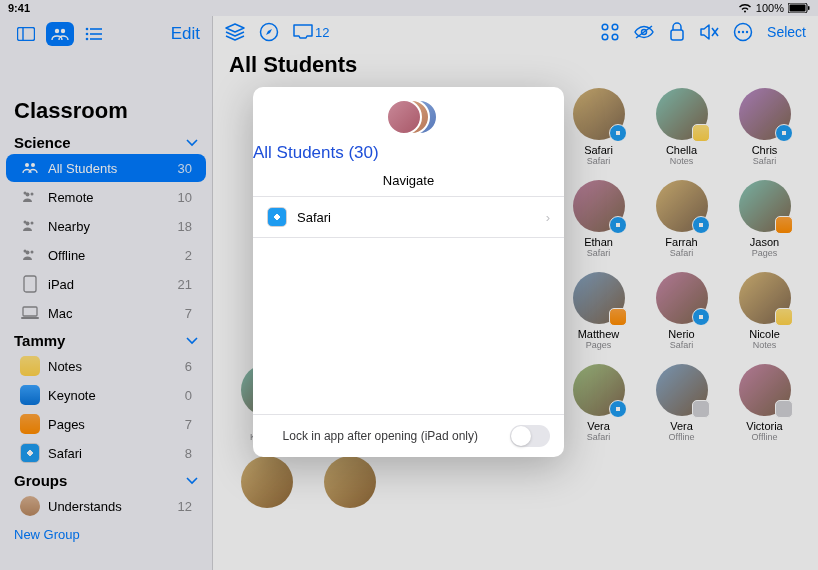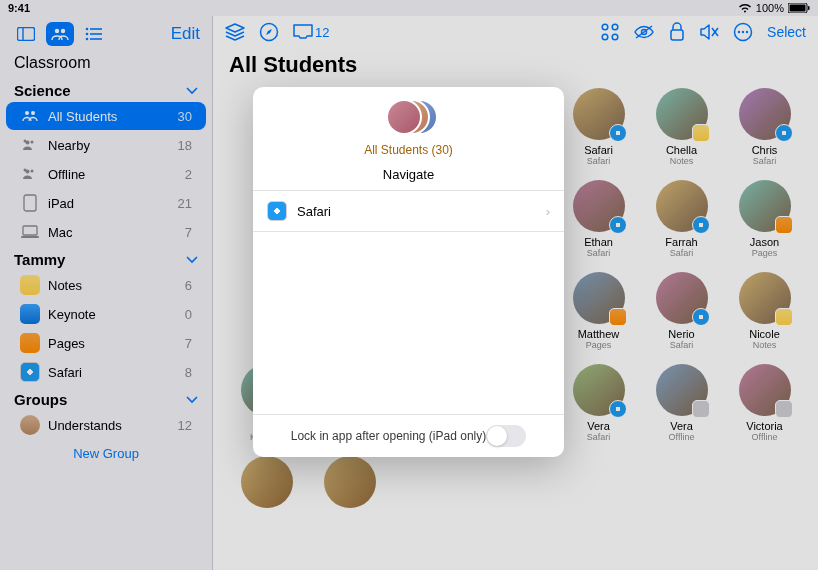--- a/index.html
+++ b/index.html
@@ -12,36 +12,36 @@
     
     .container { display: flex; width: 100%; height: 100%; padding-top: 16px; }
     
     
     .sidebar { width: 213px; background: #f2f2f7; border-right: 1px solid #d0d0d4; display: flex; flex-direction: column; overflow: hidden; }
     .sidebar-toolbar { display: flex; align-items: center; justify-content: space-between; padding: 6px 12px; }
     .sidebar-toolbar-left { display: flex; gap: 6px; align-items: center; }
     .tb-btn { width: 28px; height: 24px; display: flex; align-items: center; justify-content: center; border-radius: 6px; color: #007aff; }
     .tb-btn.active { background: #007aff; color: #fff; }
     .edit-btn { color: #007aff; font-size: 17px; }
-    .app-title { font-size: 16px; font-weight: 400; padding: 2px 14px 6px; }
+    .app-title { font-size: 22px; font-weight: 700; padding: 2px 14px 6px; margin-top: 44px; }
     .section-header { display: flex; align-items: center; justify-content: space-between; padding: 4px 14px 2px; cursor: pointer; }
     .section-header-text { font-size: 15px; font-weight: 600; }
     .section-chevron { color: #007aff; }
     .sidebar-item { display: flex; align-items: center; padding: 4px 14px; gap: 8px; font-size: 13px; border-radius: 8px; margin: 1px 6px; }
     .sidebar-item.selected { background: #007aff; color: #fff; }
     .sidebar-item .count { margin-left: auto; font-size: 13px; color: #8a8a8e; }
     .sidebar-item.selected .count { color: rgba(255,255,255,0.85); text-align: right; }
     .item-icon { width: 20px; height: 20px; display: flex; align-items: center; justify-content: center; flex-shrink: 0; }
     .app-icon { width: 20px; height: 20px; border-radius: 5px; display: flex; align-items: center; justify-content: center; font-size: 10px; color: #fff; }
     .notes-ic { background: linear-gradient(#ffe07a, #ffd24a); }
     .keynote-ic { background: linear-gradient(#3aa3ff, #0a74da); }
     .pages-ic { background: linear-gradient(#ffa33a, #ff8c00); }
     .safari-ic { background: radial-gradient(circle, #fff 20%, #1e9bf0 22%, #1e9bf0 100%); border: 1px solid #d0d0d4; }
     .group-ic { width: 20px; height: 20px; border-radius: 50%; background: linear-gradient(#d8b090, #b88860); }
-    .new-group { text-align: center; color: #007aff; font-size: 13px; padding: 6px 14px; }
+    .new-group { text-align: left; color: #007aff; font-size: 13px; padding: 6px 14px; }
     
     
     .main { flex: 1; background: #fff; position: relative; overflow: hidden; }
     .main-toolbar { display: flex; align-items: center; padding: 6px 12px; gap: 14px; color: #007aff; }
     .main-toolbar .spacer { flex: 1; }
     .inbox-group { display: flex; align-items: center; gap: 2px; font-size: 13px; }
     .select-btn { font-size: 14px; }
     .main-title { font-size: 22px; font-weight: 700; padding: 4px 16px 10px; }
     
     
@@ -57,26 +57,26 @@
     .student-name { font-size: 11px; margin-top: 4px; color: #000; }
     .student-app { font-size: 9px; color: #8a8a8e; }
     
     
     .dim { position: absolute; inset: 0; background: rgba(0,0,0,0.12); z-index: 10; }
     
     
     .popover { position: absolute; left: 253px; top: 87px; width: 311px; height: 370px; background: #fff; border-radius: 10px; box-shadow: 0 10px 40px rgba(0,0,0,0.25); z-index: 20; display: flex; flex-direction: column; }
     .pop-stack { height: 44px; margin: 8px auto 4px; display: flex; align-items: center; justify-content: center; position: relative; width: 70px; }
     .pop-stack .a { position: absolute; width: 36px; height: 36px; border-radius: 50%; border: 2px solid #fff; }
-    .pop-title { text-align: center; font-size: 12px; color: #a16207; }
+    .pop-title { font-size: 17px; color: #1d4ed8; }
     .pop-nav { text-align: center; font-size: 13px; padding: 10px 0 8px; }
     .pop-divider { height: 1px; background: #e2e2e6; }
     .pop-row { display: flex; align-items: center; padding: 10px 14px; gap: 10px; font-size: 13px; border-bottom: 1px solid #e2e2e6; }
     .pop-chevron { margin-left: auto; color: #c0c0c4; }
-    .pop-footer { margin-top: auto; display: flex; align-items: center; justify-content: center; padding: 10px 14px; font-size: 12px; color: #3a3a3c; border-top: 1px solid #e2e2e6; }
+    .pop-footer { margin-top: auto; display: flex; align-items: center; justify-content: flex-end; padding: 10px 14px; font-size: 12px; color: #3a3a3c; border-top: 1px solid #e2e2e6; gap: 32px; }
     .toggle { width: 40px; height: 22px; background: #e5e5ea; border-radius: 11px; position: relative; }
     .toggle::after { content: ''; position: absolute; width: 20px; height: 20px; background: #fff; border-radius: 50%; top: 1px; left: 1px; box-shadow: 0 1px 3px rgba(0,0,0,0.2); }
     
     svg { display: block; }
   </style>
 </head>
 <body>
 
 <div class="status-time">9:41</div>
 <div class="status-bar">
@@ -135,20 +135,32 @@
         <div class="sidebar-item selected">
           <span class="item-icon">
             <svg width="18" height="14" viewBox="0 0 18 14">
               <circle cx="6" cy="4" r="2" fill="currentColor"></circle>
               <circle cx="12" cy="4" r="2" fill="currentColor"></circle>
               <path d="M2 12c0-2 2-3.5 4-3.5s4 1.5 4 3.5M8 12c0-2 2-3.5 4-3.5s4 1.5 4 3.5" fill="none" stroke="currentColor" stroke-width="1.3"></path>
             </svg>
           </span>
           <span>All Students</span>
           <span class="count">30</span>
+        </div>
+        <div class="sidebar-item">
+          <span class="item-icon">
+            <svg width="18" height="14" viewBox="0 0 18 14">
+              <circle cx="4" cy="3" r="1.5" fill="#8a8a8e"></circle>
+              <circle cx="6.5" cy="4.5" r="2" fill="#8a8a8e"></circle>
+              <circle cx="11" cy="4" r="1.5" fill="#8a8a8e"></circle>
+              <path d="M2 12c0-2 2-3.5 4.5-3.5s4.5 1.5 4.5 3.5" fill="#8a8a8e"></path>
+            </svg>
+          </span>
+          <span>Remote</span>
+          <span class="count">10</span>
         </div>
         <div class="sidebar-item">
           <span class="item-icon">
             <svg width="18" height="14" viewBox="0 0 18 14">
               <circle cx="4" cy="3" r="1.5" fill="#8a8a8e"></circle>
               <circle cx="6.5" cy="4.5" r="2" fill="#8a8a8e"></circle>
               <circle cx="11" cy="4" r="1.5" fill="#8a8a8e"></circle>
               <path d="M2 12c0-2 2-3.5 4.5-3.5s4.5 1.5 4.5 3.5" fill="#8a8a8e"></path>
             </svg>
           </span>

